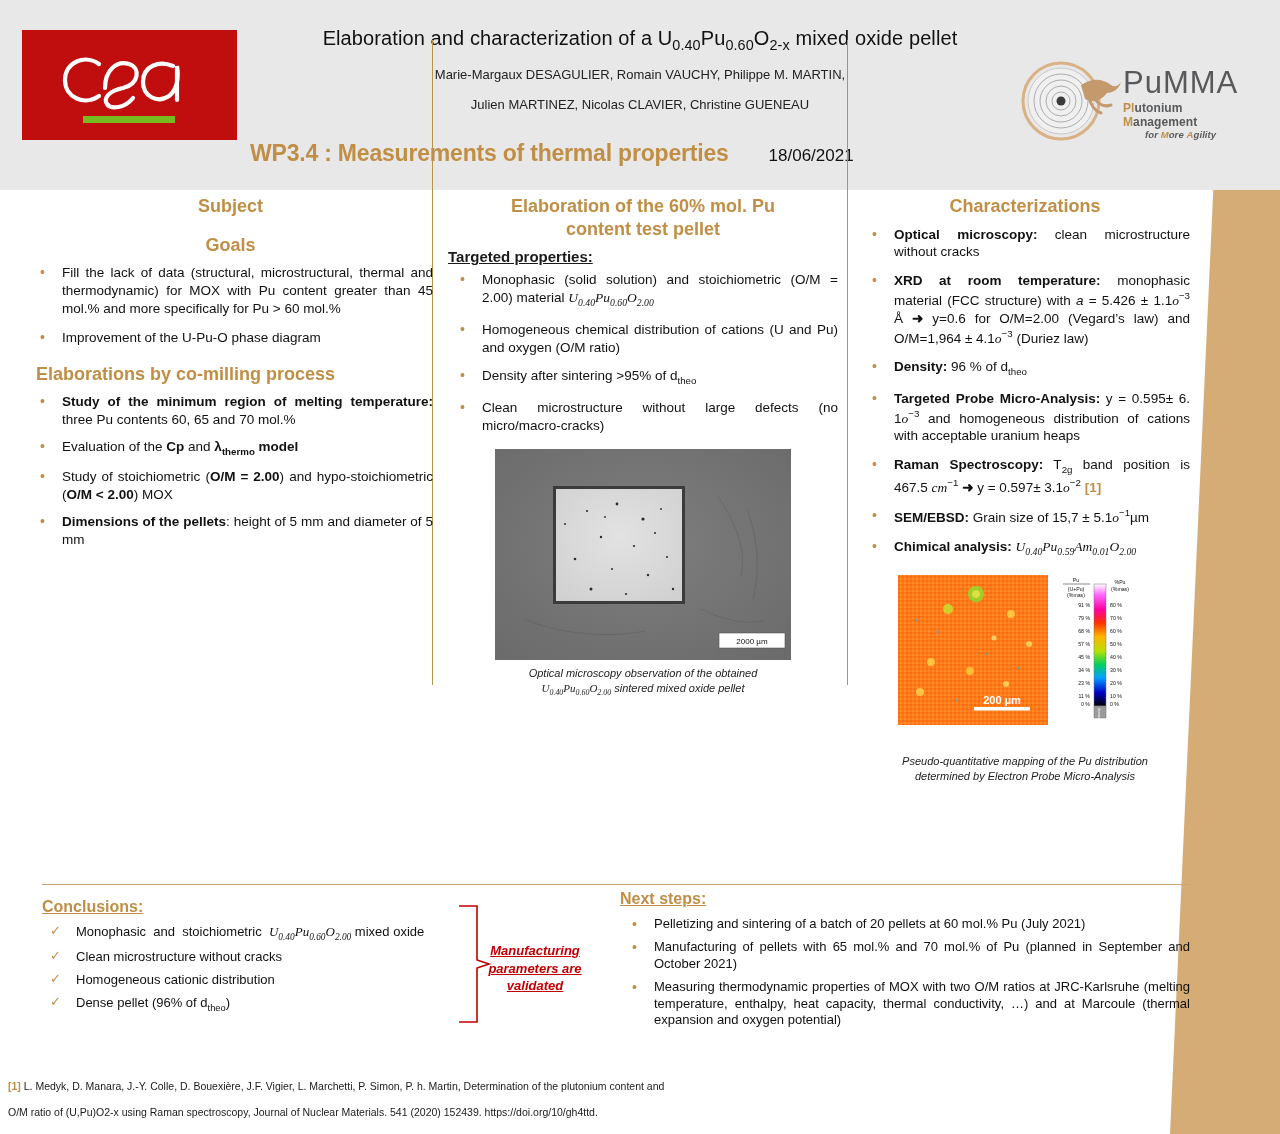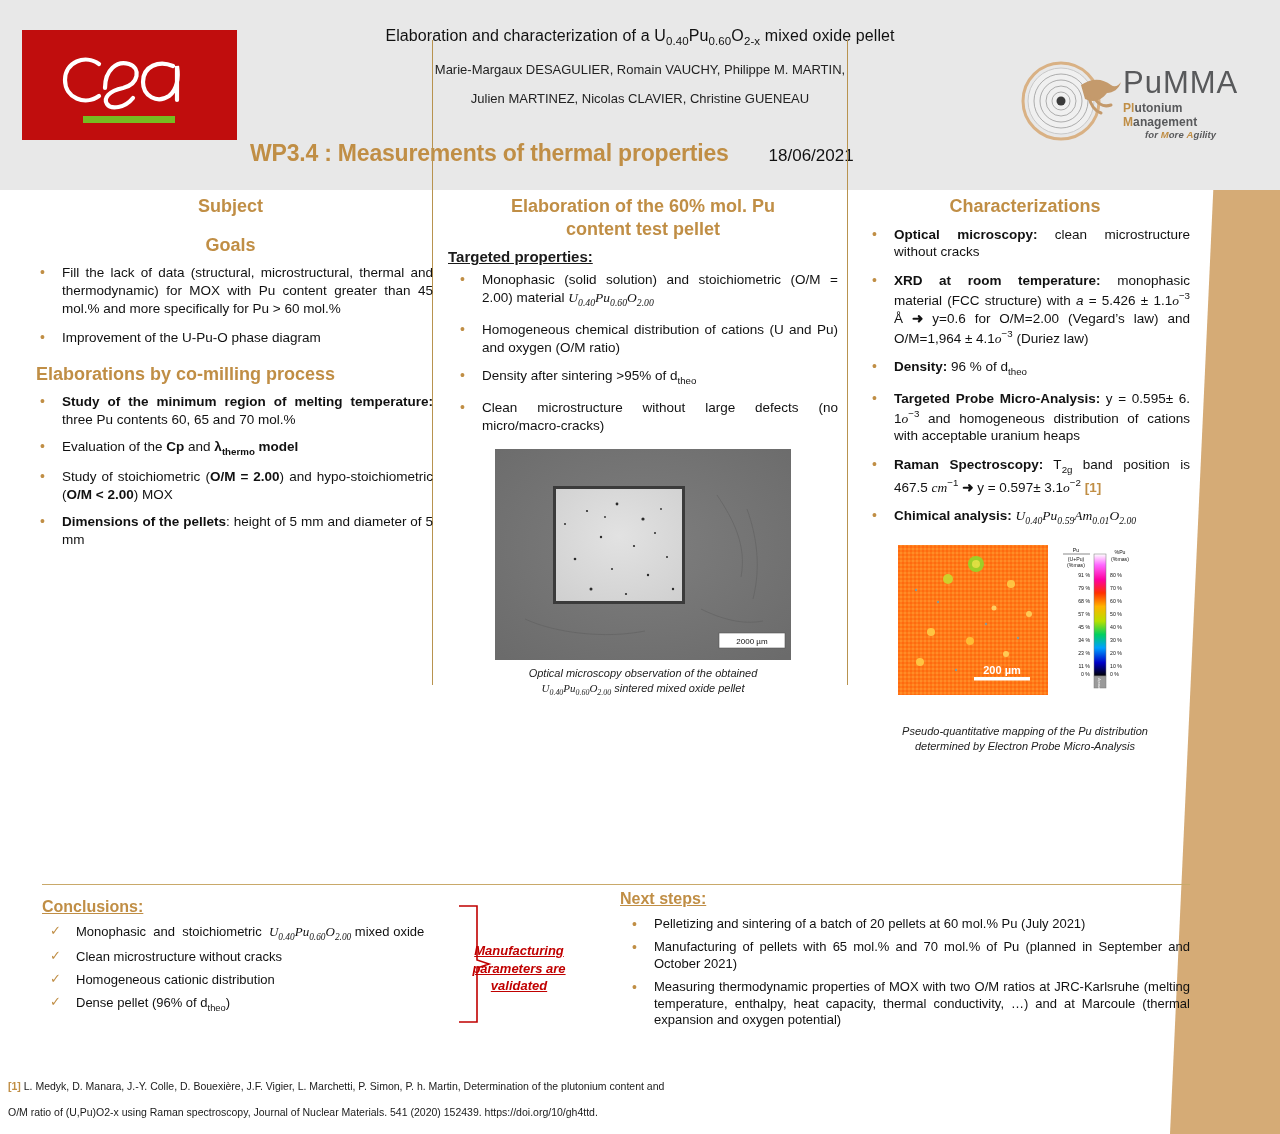--- a/index.html
+++ b/index.html
@@ -23,21 +23,21 @@
     background:#e8e8e8; z-index:1;
   }
   .cea-logo {
     position:absolute; left:22px; top:30px; width:215px; height:110px;
     background:#c00d0d; display:flex; flex-direction:column;
     align-items:center; justify-content:center;
   }
   .cea-logo svg { display:block; }
   .title-block { position:absolute; left:250px; top:26px; width:780px; text-align:center; }
   .poster-title {
-    font-size:16px; font-weight:400; color:#111; letter-spacing:0.1px; line-height:1.25;
+    font-size:20px; font-weight:400; color:#111; letter-spacing:0.1px; line-height:1.25;
   }
   .authors-line {
     font-size:13px; color:#222; margin-top:13px; line-height:1.2;
   }
   .authors-line.second { margin-top:14px; }
   .wp-bar { position:absolute; left:250px; top:140px; width:800px; display:flex; align-items:baseline; }
   .wp-title {
     font-size:23px; font-weight:bold; color:#c08e45; letter-spacing:-0.2px;
     white-space:nowrap;
   }
@@ -109,21 +109,21 @@
   .bottom { position:absolute; top:890px; left:0; width:1280px; height:185px; z-index:2; }
   .concl { position:absolute; left:42px; top:8px; width:430px; }
   .nextsteps { position:absolute; left:620px; top:0px; width:570px; }
   .concl h3, .nextsteps h3 {
     font-size:16px; font-weight:bold; color:#c08e45; text-decoration:underline;
     margin:0 0 8px 0;
   }
   .concl ul.bl li, .nextsteps ul.bl li { font-size:13px; margin-bottom:6px; line-height:1.3; }
   .brace-wrap { position:absolute; left:455px; top:12px; width:170px; height:125px; }
   .manu {
-    position:absolute; left:454px; top:52px; width:130px; text-align:center;
+    position:absolute; left:470px; top:52px; width:130px; text-align:center;
     font-size:13px; font-weight:bold; font-style:italic; color:#c00000;
     text-decoration:underline; line-height:1.35;
   }
 
   
   .footer { position:absolute; left:8px; top:1080px; width:1200px; z-index:2; }
   .footer p { margin:0 0 12px 0; font-size:10.5px; color:#1a1a1a; line-height:1.3; }
   .footer .rnum { color:#c08e45; font-weight:bold; }
 </style>
 </head>
@@ -266,20 +266,21 @@
   </div>
 
   <div class="col col-right">
     <h2 class="sec">Characterizations</h2>
     <ul class="bl">
       <li><span class="bd">Optical microscopy:</span> clean microstructure without cracks</li>
       <li><span class="bd">XRD at room temperature:</span> monophasic material (FCC structure) with <span class="it">a</span> = 5.426 ± 1.1<span class="mathn">o</span><sup>−3</sup> Å <span class="bd">➜</span> y=0.6 for O/M=2.00 (Vegard’s law) and O/M=1,964 ± 4.1<span class="mathn">o</span><sup>−3</sup> (Duriez law)</li>
       <li><span class="bd">Density:</span> 96 % of d<sub>theo</sub></li>
       <li><span class="bd">Targeted Probe Micro-Analysis:</span> y = 0.595± 6. 1<span class="mathn">o</span><sup>−3</sup> and homogeneous distribution of cations with acceptable uranium heaps</li>
       <li><span class="bd">Raman Spectroscopy:</span> T<sub>2g</sub> band position is 467.5 <span class="mathn">cm</span><sup>−1</sup> <span class="bd">➜</span> y = 0.597± 3.1<span class="mathn">o</span><sup>−2</sup> <span class="ref-tag">[1]</span></li>
+      <li><span class="bd">SEM/EBSD:</span> Grain size of 15,7 ± 5.1<span class="mathn">o</span><sup>−1</sup>µm</li>
       <li><span class="bd">Chimical analysis:</span> <span class="mathn">U<sub>0.40</sub>Pu<sub>0.59</sub>Am<sub>0.01</sub>O<sub>2.00</sub></span></li>
     </ul>
 
     <div class="fig">
       <svg class="epma-img" viewBox="0 0 255 160">
         <defs>
           <pattern id="noise" width="4" height="4" patternUnits="userSpaceOnUse">
             <rect width="4" height="4" fill="#ff7a18"></rect>
             <rect width="2" height="2" fill="#ff6a10"></rect>
             <rect x="2" y="2" width="2" height="2" fill="#ff8c28"></rect>

